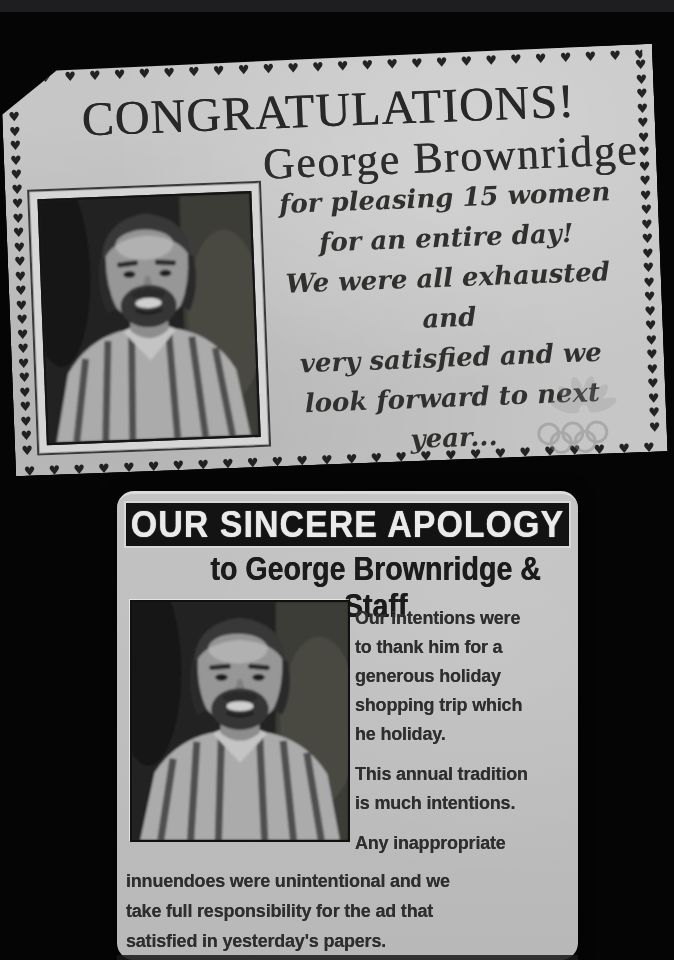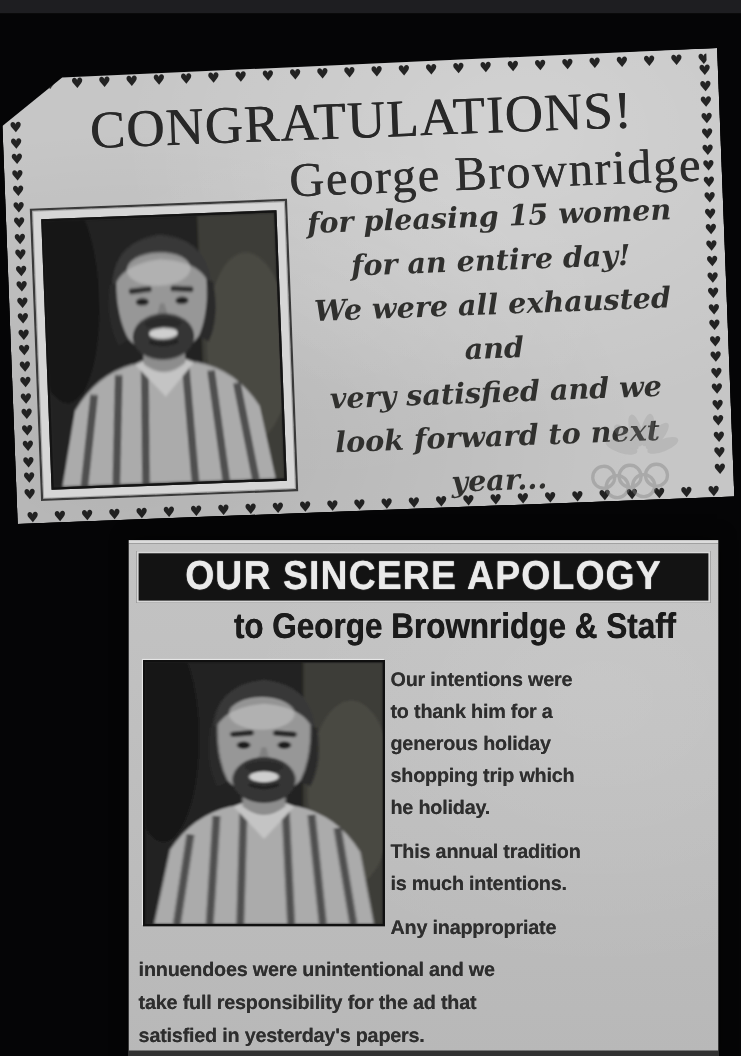--- a/index.html
+++ b/index.html
@@ -36,26 +36,26 @@
   .photo-inner{width:100%;height:100%;border:2px solid #141414;box-sizing:border-box;background:#202020;}
   .photo-svg{display:block;width:100%;height:100%;}
 
   .script-block{position:absolute;left:260px;right:34px;top:126px;text-align:center;
     font-family:"DejaVu Serif",serif;font-style:italic;font-weight:bold;
     font-size:26px;line-height:40px;color:#30302e;}
 
   .watermark{position:absolute;right:22px;bottom:-2px;width:120px;height:86px;opacity:.8;}
 
   
-  .bottom-clip{position:absolute;left:117px;top:491px;width:536px;height:469px;box-sizing:border-box;
+  .bottom-clip{position:absolute;left:117px;top:491px;width:461px;height:469px;box-sizing:border-box;
     background:
       radial-gradient(ellipse at 80% 30%, rgba(255,255,255,.10), transparent 55%),
       linear-gradient(180deg,#c3c3c3,#b8b8b8);
     border-top:3px solid #dcdcdc;
-    box-shadow:0 0 16px rgba(0,0,0,.6);}
+    box-shadow:0 0 16px rgba(0,0,0,.6);border-radius:17px;}
   .banner{position:absolute;left:7px;right:7px;top:7px;height:47px;background:#131313;
     border:2px solid #d8d8d8;box-sizing:border-box;}
   .banner-text{display:block;text-align:center;font-weight:bold;font-size:34px;line-height:42px;
     color:#eaeaea;letter-spacing:1px;transform:scaleY(1.08);text-shadow:0 0 1px #eaeaea;}
   .subhead{position:absolute;top:57px;left:16px;right:0;text-align:center;padding-left:40px;}
   .subhead-text{display:inline-block;font-weight:bold;font-size:32.5px;color:#1b1b1b;
     transform:scaleX(.88);transform-origin:50% 50%;text-shadow:.5px 0 0 #1b1b1b;}
   .photo2{position:absolute;left:13px;top:106px;width:216px;height:238px;margin:0;
     border:2px solid #101010;background:#202020;box-shadow:-1px -1px 0 rgba(255,255,255,.6);}
   .apology-body{color:#2e2e2e;font-weight:bold;font-size:18px;letter-spacing:-.2px;

